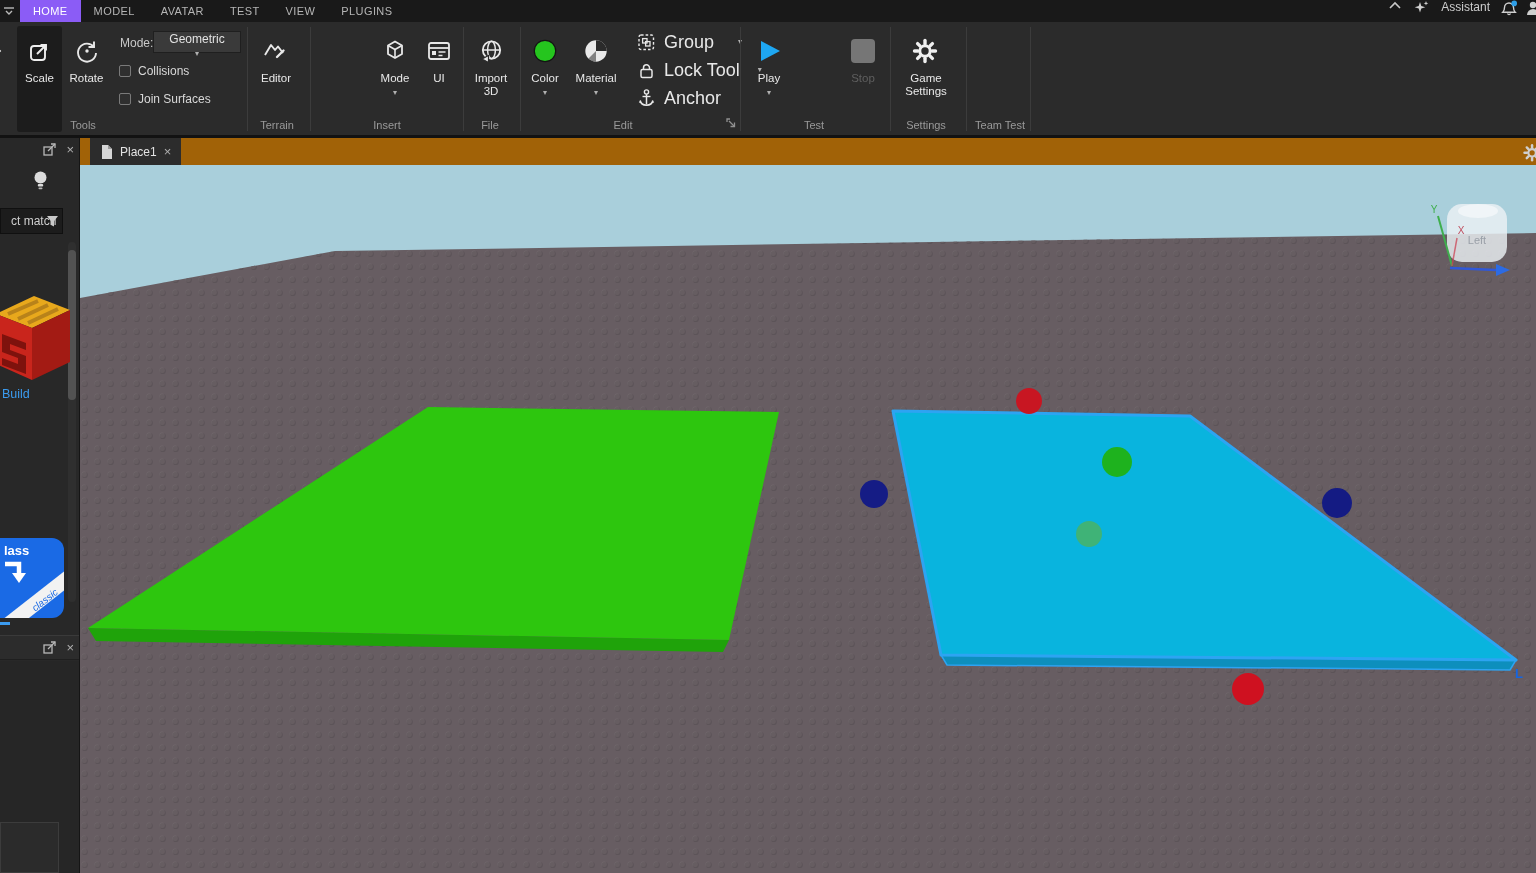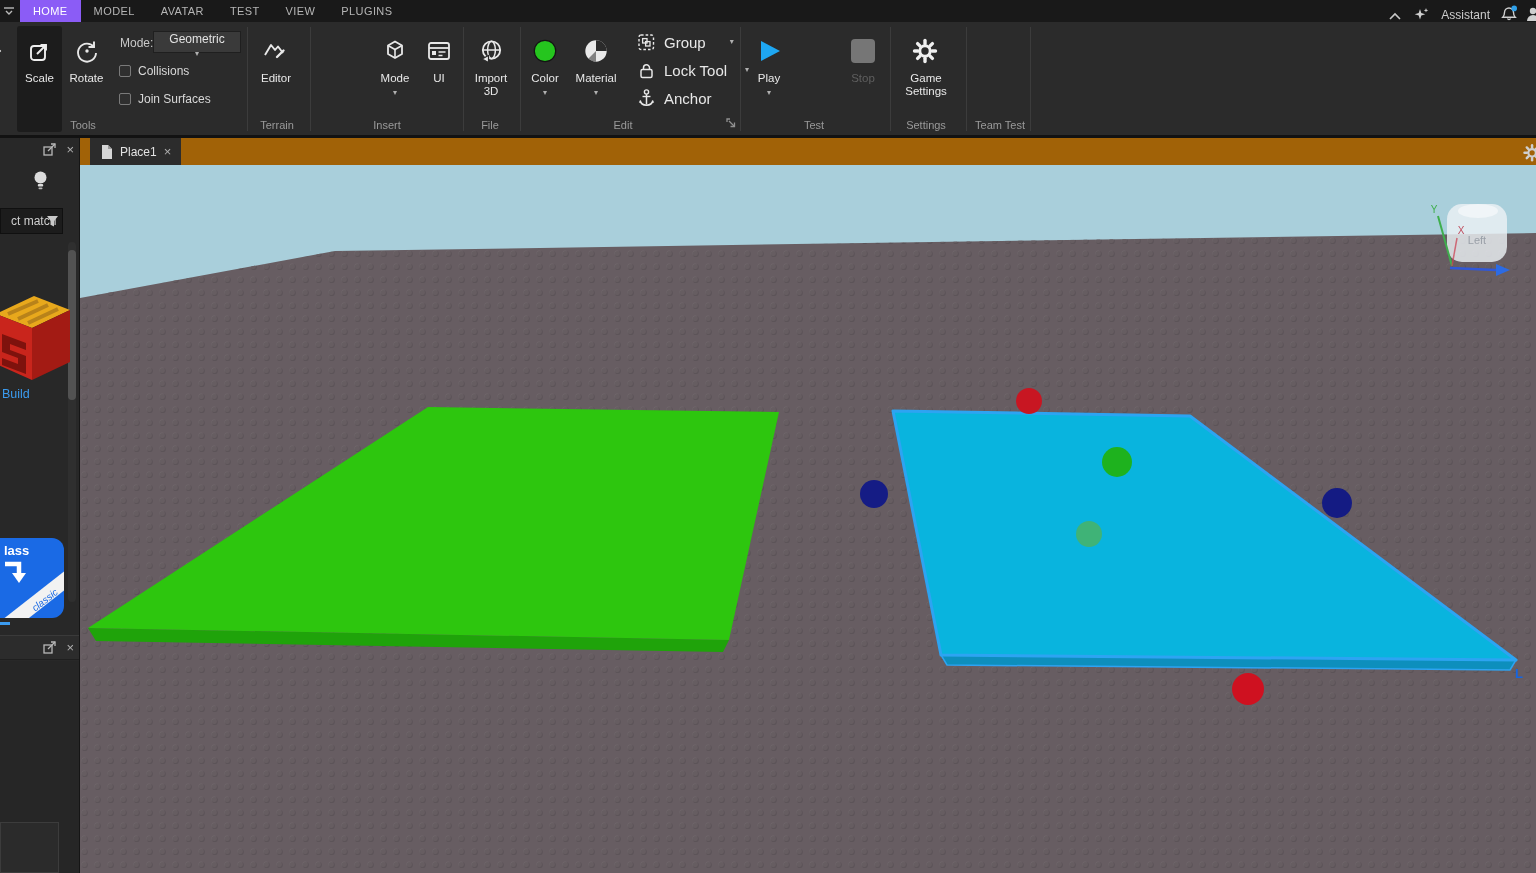--- a/index.html
+++ b/index.html
@@ -7,21 +7,21 @@
     font-family:"Liberation Sans", sans-serif; }
   .abs { position:absolute; }
   #app { position:relative; width:1536px; height:873px; }
 
   
   #menubar { position:absolute; left:0; top:0; width:1536px; height:22px; background:#191919; }
   .menu-tabs { position:absolute; left:20px; top:0; height:22px; display:flex; }
   .menu-tab { height:22px; line-height:22px; padding:0 13px; font-size:11px; letter-spacing:.4px;
     color:#b5b5b5; cursor:default; }
   .menu-tab.active { background:#8b5cf6; color:#ffffff; }
-  .menu-right { position:absolute; right:0; top:0; height:22px; display:flex; align-items:flex-end; gap:11px; padding-right:0; }
+  .menu-right { position:absolute; right:0; top:0; height:22px; display:flex; align-items:flex-start; gap:11px; padding-right:0; }
   .assistant-label { font-size:12px; color:#cccccc; }
 
   
   #ribbon { position:absolute; left:0; top:22px; width:1536px; height:113px; background:#2b2b2b; }
   .vsep { position:absolute; top:5px; height:104px; width:1px; background:#3c3c3c; }
   .rbtn { position:absolute; top:4px; height:106px; display:flex; flex-direction:column; align-items:center;
     padding-top:9px; border-radius:3px; }
   .rbtn.sel { background:#1c1c1c; }
   .ricon { height:32px; display:flex; align-items:center; justify-content:center; }
   .rlabel { font-size:11.5px; color:#e8e8e8; line-height:13px; text-align:center; margin-top:5px; white-space:nowrap; }
@@ -29,21 +29,21 @@
   .caret { margin-top:4px; color:#b0b0b0; font-size:8px; line-height:8px; }
   .glabel { position:absolute; top:97px; transform:translateX(-50%); font-size:11px; color:#9a9a9a; white-space:nowrap; }
   .mode-label { position:absolute; left:120px; top:14px; font-size:12px; color:#c9c9c9; }
   .dropdown { position:absolute; left:153px; top:9px; width:88px; height:22px; background:#3a3a3a;
     border:1px solid #1f1f1f; display:flex; align-items:center; justify-content:space-between;
     padding:0 6px; font-size:12px; color:#e2e2e2;flex-direction:column; }
   .chkrow { position:absolute; left:119px; display:flex; align-items:center; gap:7px; }
   .cbox { width:12px; height:12px; background:#2f2f2f; border:1px solid #7a7a7a; border-radius:2px; }
   .chklabel { font-size:12px; color:#d8d8d8; }
   .hbtn { position:absolute; display:flex; align-items:center; gap:8px; height:24px; }
-  .hlabel { font-size:15px; color:#e8e8e8; white-space:nowrap; }
+  .hlabel { font-size:18px; color:#e8e8e8; white-space:nowrap; }
 
   
   #divider { position:absolute; left:0; top:135px; width:1536px; height:3px; background:#121212; }
   #tabbar { position:absolute; left:80px; top:138px; width:1456px; height:27px; background:#a16207; overflow:hidden; }
   .doc-tab { position:absolute; left:10px; top:0; height:27px; background:#2c2c2c; display:flex;
     align-items:center; gap:7px; padding:0 10px; }
   .doc-tab-label { font-size:12px; color:#e3e3e3; }
   .xglyph { font-size:13px; color:#b0b0b0; line-height:13px; cursor:default; }
   .tab-gear { position:absolute; right:-6px; top:4px; }
 

